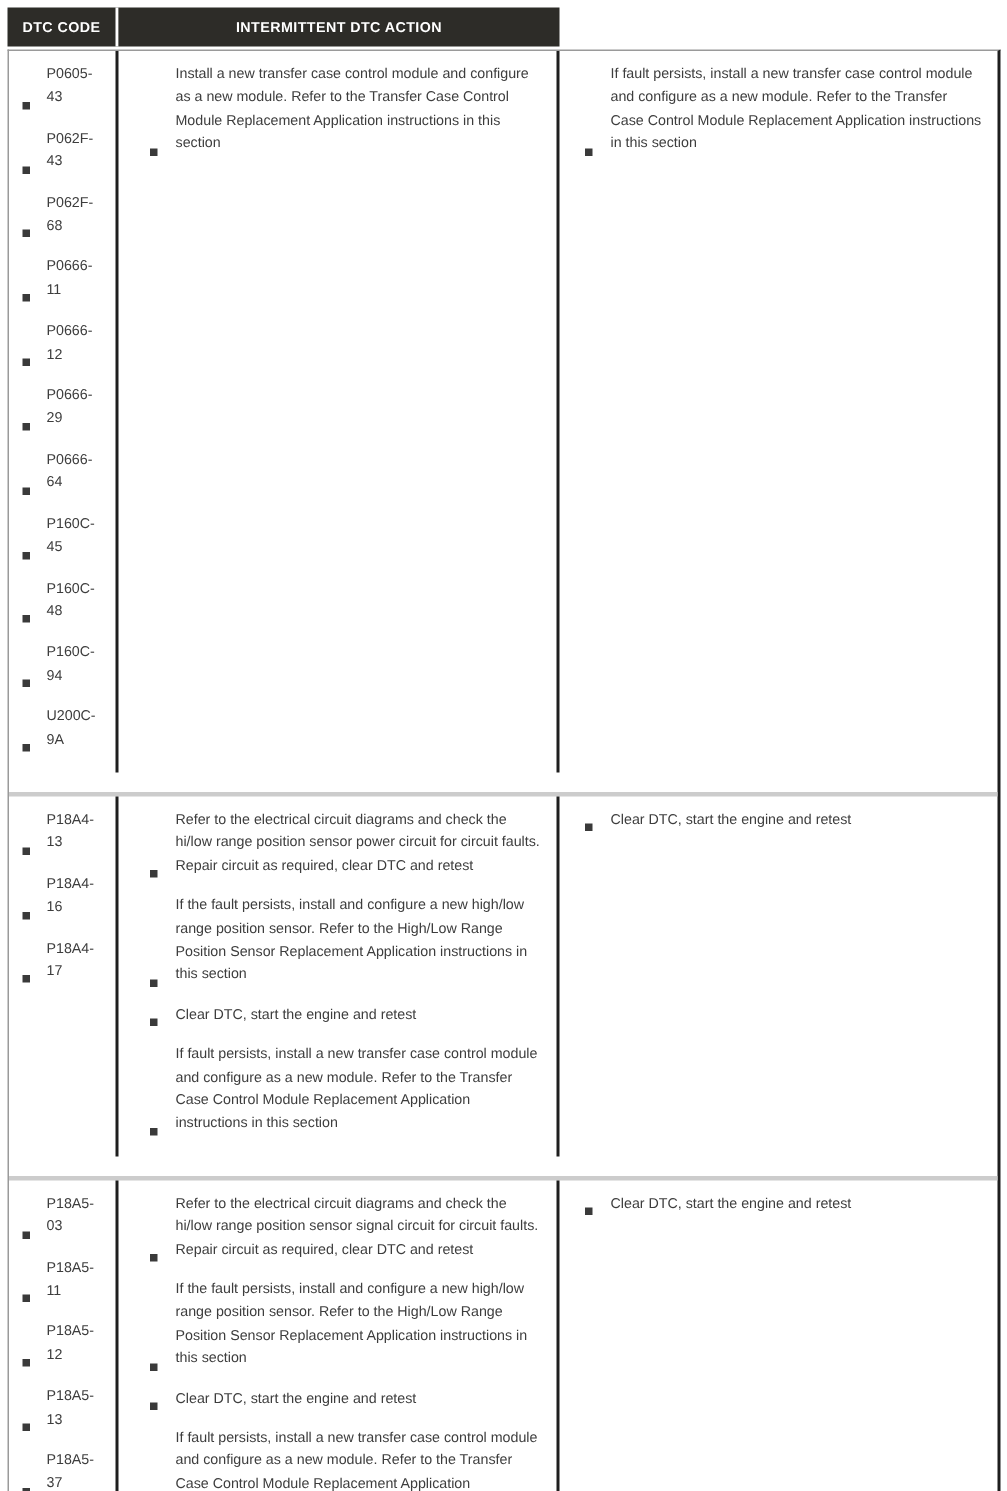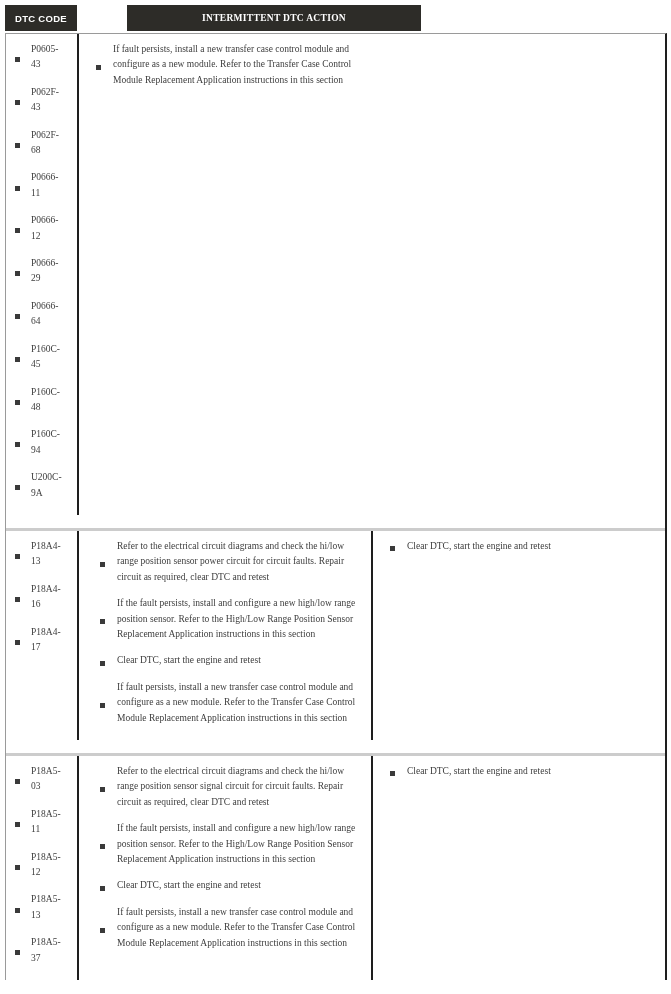--- a/index.html
+++ b/index.html
@@ -18,36 +18,35 @@
   }
   .dtc-table {
     width: 662px;
     box-sizing: border-box;
   }
   
   .thead {
     display: grid;
     grid-template-columns: 74px 294px 1fr;
     height: 26px;
-    gap: 48px;
   }
   .th {
     background: var(--header-bg, #2d2c28);
     color: var(--header-text, #ffffff);
     font-size: 9.5px;
     font-weight: bold;
     letter-spacing: 0.3px;
     display: flex;
     align-items: center;
     justify-content: center;
     border-right: 2px solid #ffffff;
     box-sizing: border-box;
     white-space: nowrap;
   }
-  .th:last-child { border-right: none; font-family: Liberation Serif, serif; }
+  .th:last-child { border-right: none; }
   
   .tbody {
     margin-top: 2px;
     border-left: 1px solid var(--outer-border, #9a9a9a);
     border-right: 2px solid var(--column-divider, #1e1e1e);
     border-top: 1px solid var(--outer-border, #bbbbbb);
     box-sizing: border-box;
   }
   .tr {
     display: grid;
@@ -61,25 +60,24 @@
     display: flex;
     flex-direction: column;
   }
   .td:last-child { border-right: none; }
   .td.col-code { gap: 12px; padding-left: 9px; }
   .td.col-action { gap: 11px; padding-left: 21px; padding-right: 10px; }
   .td.col-action-3 { padding-left: 17px; }
   
   .bullet-item {
     display: flex;
-    align-items: center;
+    align-items: flex-end;
     color: var(--body-text, #3d3d3d);
     font-size: 9.5px;
     line-height: 15.4px;
-    font-family: Liberation Serif, serif;
   }
   .bullet {
     flex: 0 0 auto;
     width: 5px;
     height: 5px;
     background: var(--bullet, #3a3a3a);
     margin-top: 4.5px;
     margin-right: 12px;
   }
   .col-code .bullet { margin-right: 11px; }
@@ -147,20 +145,26 @@
               <span class="bullet"></span>
               <span class="bullet-text code-text">P160C-
 94</span>
             </div>
             <div class="bullet-item">
               <span class="bullet"></span>
               <span class="bullet-text code-text">U200C-
 9A</span>
             </div>
           </div>
+          <div class="td col-action">
+            <div class="bullet-item">
+              <span class="bullet"></span>
+              <span class="bullet-text">Install a new transfer case control module and configure as a new module. Refer to the Transfer Case Control Module Replacement Application instructions in this section</span>
+            </div>
+          </div>
           <div class="td col-action col-action-3">
             <div class="bullet-item">
               <span class="bullet"></span>
               <span class="bullet-text">If fault persists, install a new transfer case control module and configure as a new module. Refer to the Transfer Case Control Module Replacement Application instructions in this section</span>
             </div>
           </div>
         </div>
         <div class="tr">
           <div class="td col-code">
             <div class="bullet-item">

